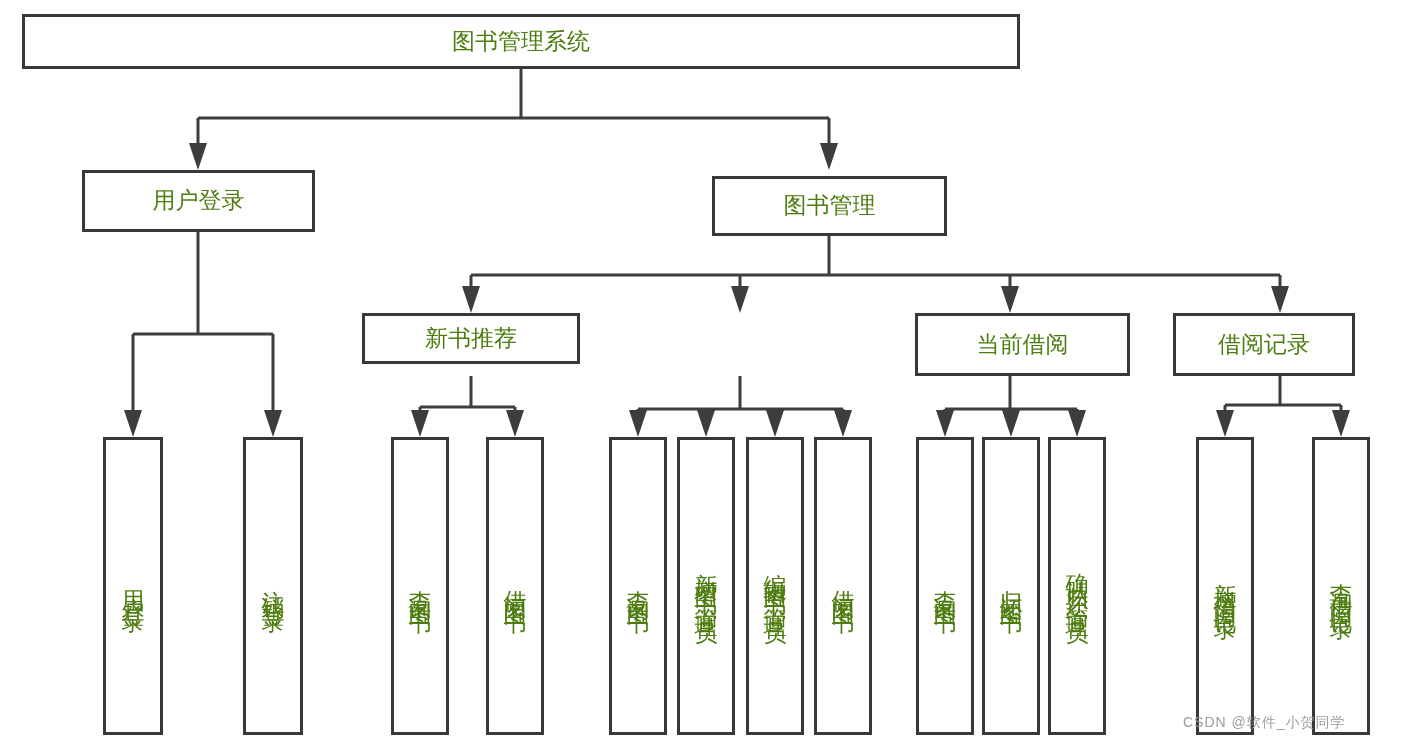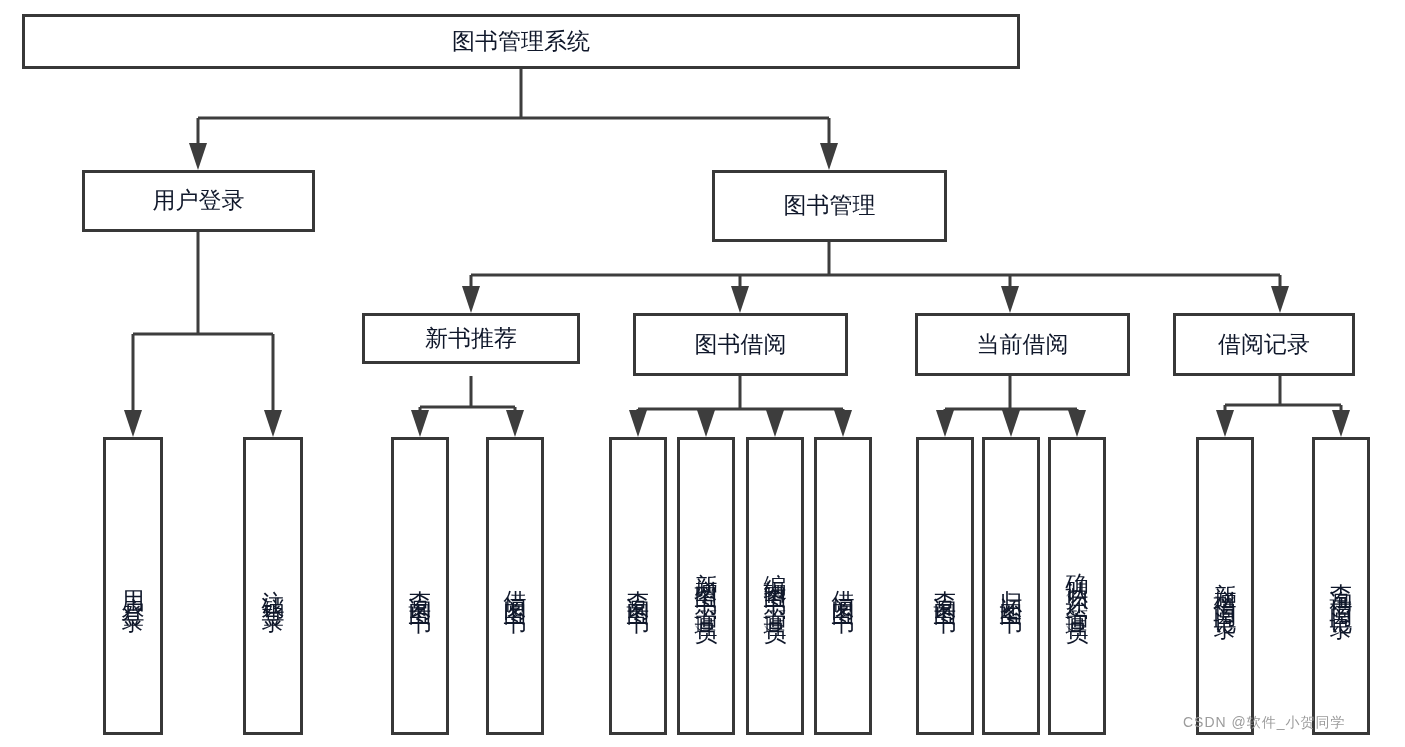--- a/index.html
+++ b/index.html
@@ -22,21 +22,21 @@
     pointer-events: none;
   }
   .node {
     position: absolute;
     box-sizing: border-box;
     background: #ffffff;
     border: 3px solid #383838;
     display: flex;
     align-items: center;
     justify-content: center;
-    color: #0f172a;
+    color: #4d7c0f;
     font-size: 23px;
     line-height: 1.2;
     white-space: nowrap;
   }
   .node.v span {
     writing-mode: vertical-rl;
     text-orientation: upright;
     letter-spacing: 7px;
     line-height: 1;
     white-space: normal;
@@ -89,29 +89,26 @@
     </g>
   </svg>
 
   <div class="node" style="left:22px;top:14px;width:998px;height:55px">
     <span>图书管理系统</span>
   </div>
 
   <div class="node" style="left:82px;top:170px;width:233px;height:62px">
     <span>用户登录</span>
   </div>
-  <div class="node" style="left:712px;top:170px;width:235px;height:72px">
+  <div class="node" style="left:712px;top:176px;width:235px;height:60px">
     <span>图书管理</span>
   </div>
 
   <div class="node" style="left:362px;top:313px;width:218px;height:51px">
     <span>新书推荐</span>
-  </div>
-  <div class="node" style="left:633px;top:313px;width:215px;height:63px">
-    <span>图书借阅</span>
   </div>
   <div class="node" style="left:915px;top:313px;width:215px;height:63px">
     <span>当前借阅</span>
   </div>
   <div class="node" style="left:1173px;top:313px;width:182px;height:63px">
     <span>借阅记录</span>
   </div>
 
   <div class="node v" style="left:103px;top:437px;width:60px;height:298px">
     <span>用户登录</span>

